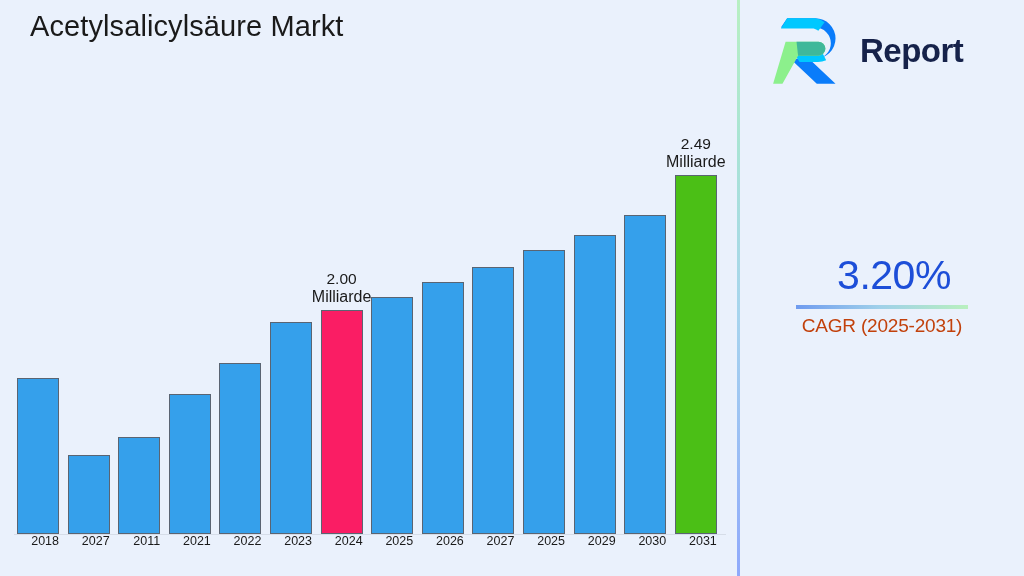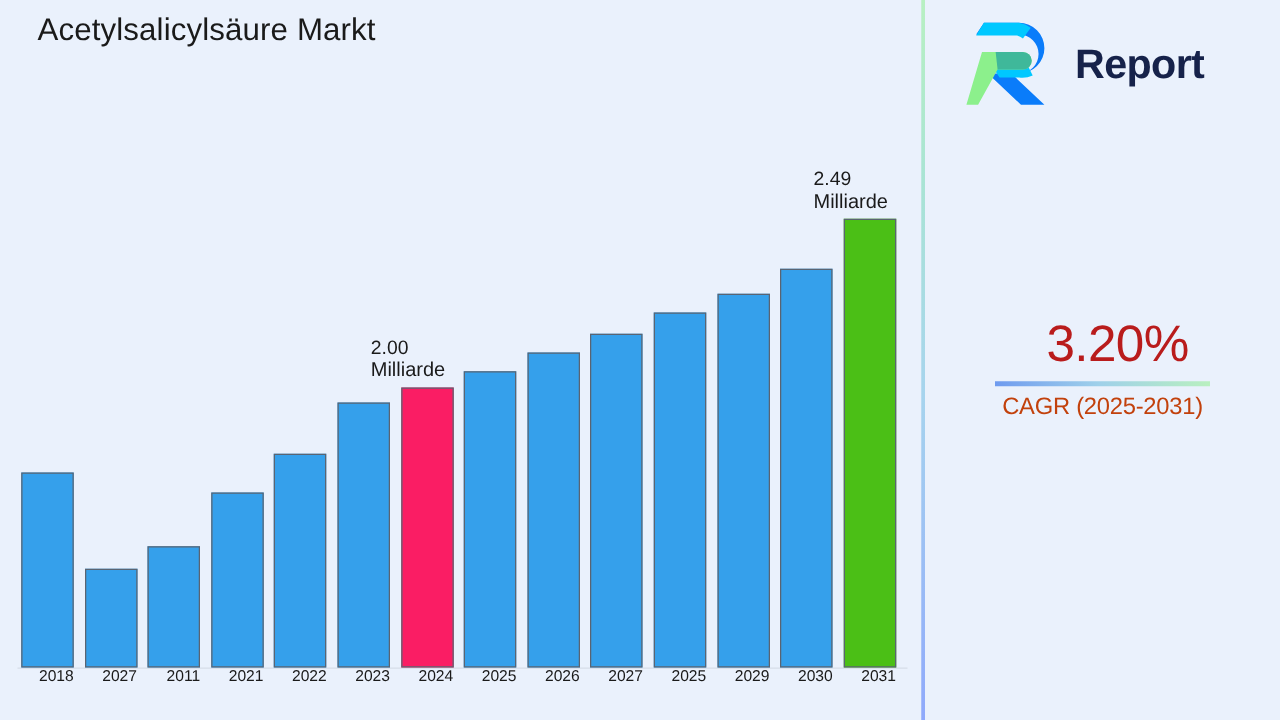--- a/index.html
+++ b/index.html
@@ -25,21 +25,21 @@
   
   #left-panel {
     position: absolute;
     left: 0; top: 0;
     width: 738px; height: 576px;
   }
   #chart-title {
     position: absolute;
     left: 30px;
     top: 10px;
-    font-size: 25px;
+    font-size: 29px;
     color: #1a1a1a;
     font-weight: normal;
     letter-spacing: 0.1px;
     white-space: nowrap;
   }
 
   #plot {
     position: absolute;
     left: 0;
     top: 0;
@@ -80,20 +80,21 @@
     text-align: right;
     font-size: 12.5px;
     color: #1a1a1a;
     white-space: nowrap;
   }
 
   .value-label {
     position: absolute;
     left: -24px;
     width: 90px;
+    text-align: center;
     line-height: 1.15;
   }
   .value-label .v-num {
     display: block;
     font-size: 15.5px;
     color: #1a1a1a;
   }
   .value-label .v-unit {
     display: block;
     font-size: 16px;
@@ -143,21 +144,21 @@
 
   #cagr-block {
     position: absolute;
     left: 0;
     top: 254px;
     width: 284px;
     text-align: center;
   }
   #cagr-value {
     font-size: 41px;
-    color: #b91c1c;
+    color: #1d4ed8;
     letter-spacing: -0.5px;
     line-height: 1.05;
     padding-left: 24px;
   }
   #cagr-rule {
     width: 172px;
     height: 4px;
     margin: 8px auto 6px auto;
     background: linear-gradient(to right, #6f9bef 0%, #9fd0ea 48%, #b9f0bf 100%);
   }

